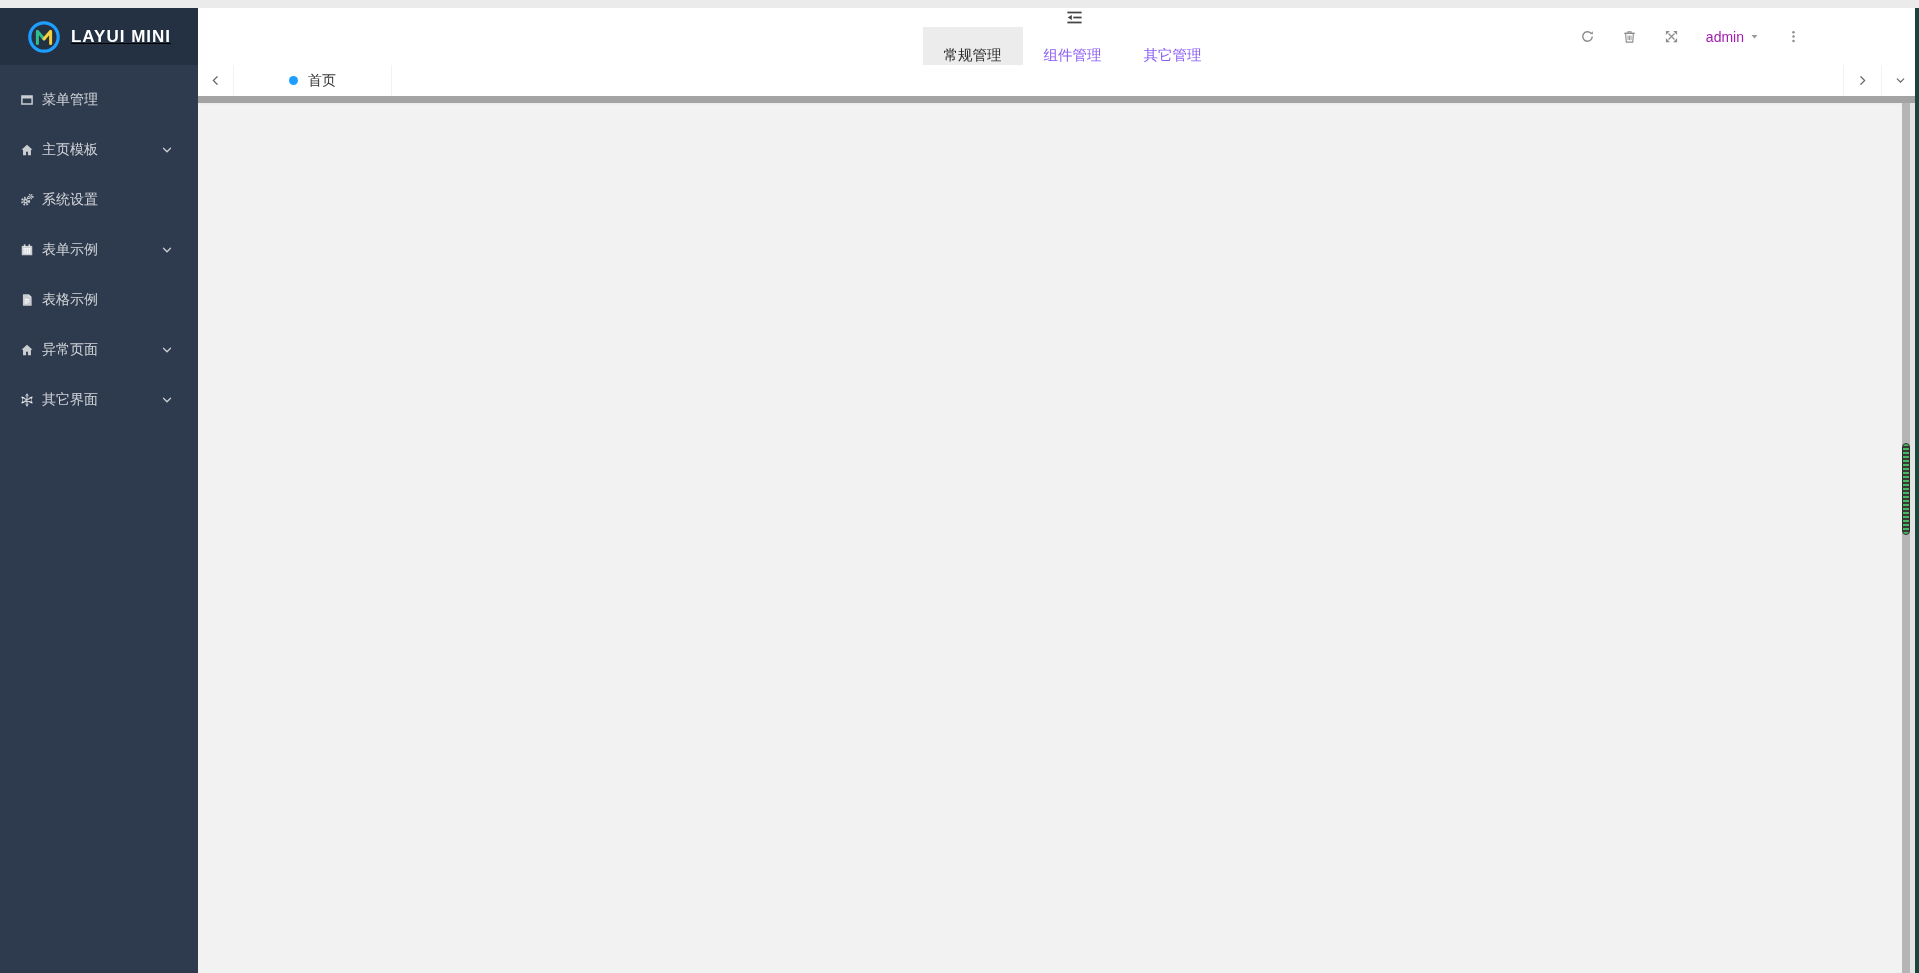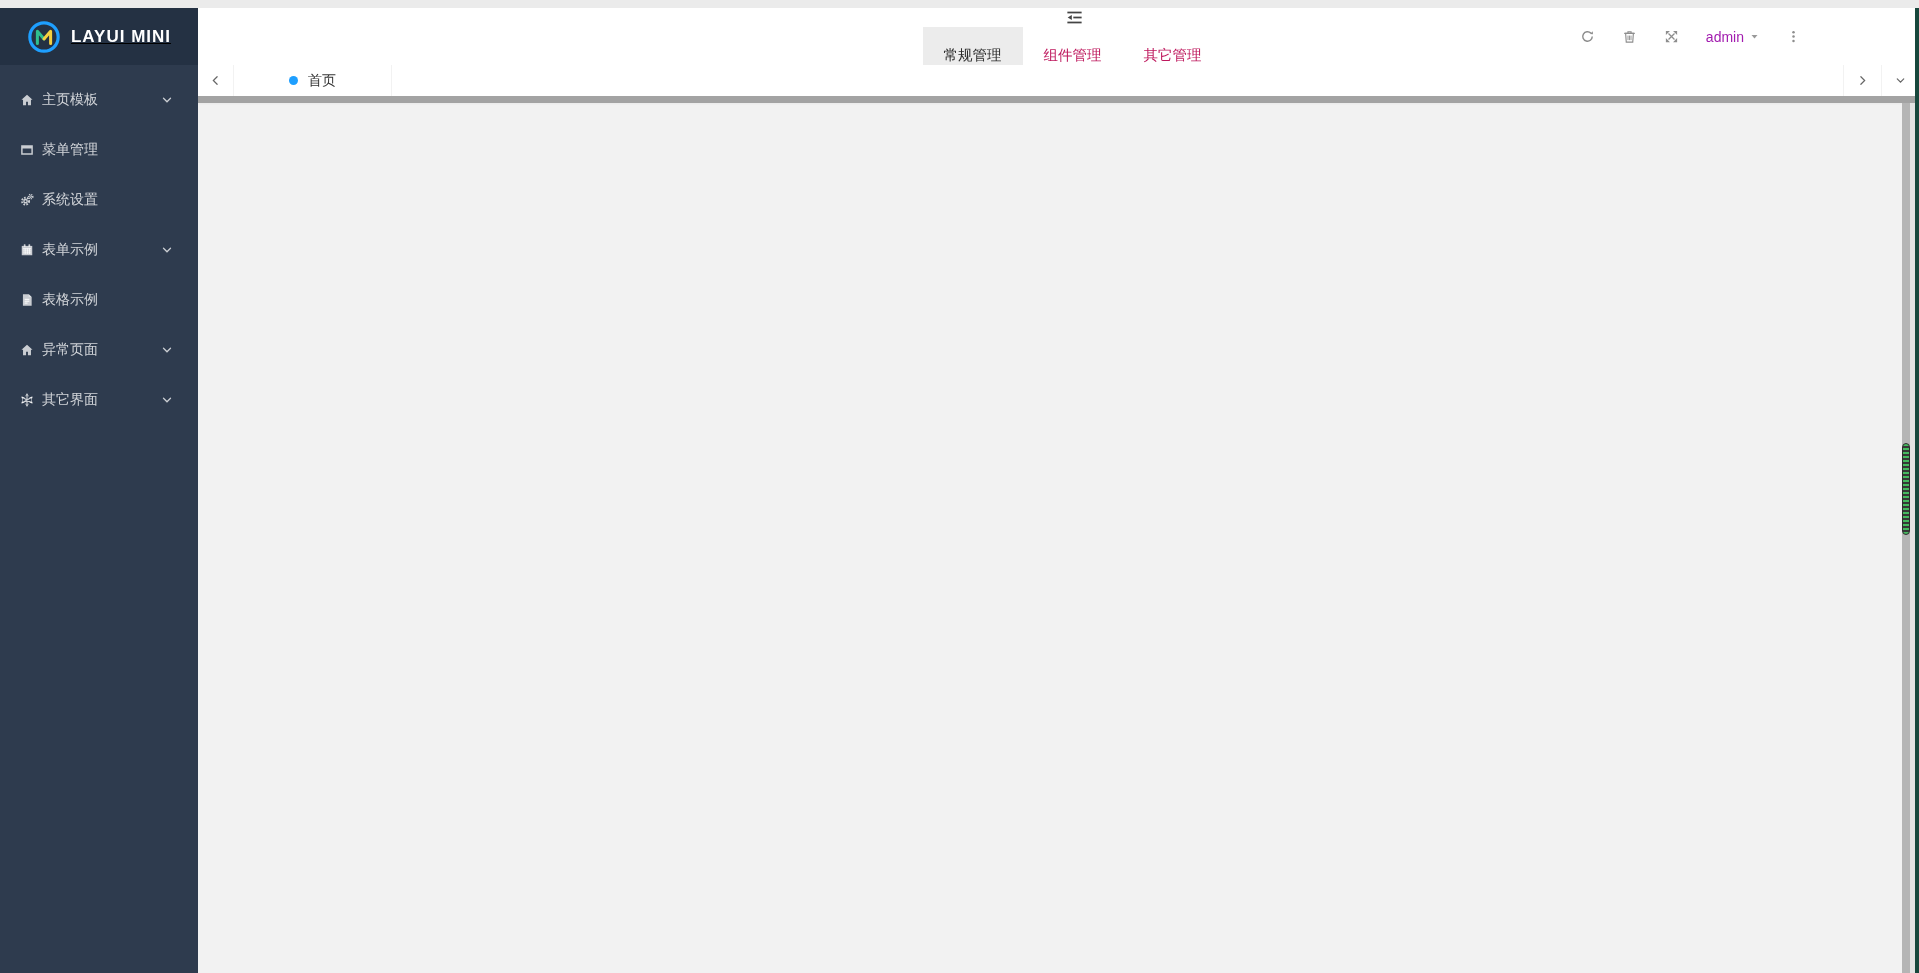--- a/index.html
+++ b/index.html
@@ -19,21 +19,21 @@
   .menu-item { height:50px; display:flex; align-items:center; padding:0 16px 0 20px; color:rgba(255,255,255,.78); font-size:14px; cursor:pointer; position:relative; }
   .menu-item .icon { font-size:14px; width:22px; justify-content:flex-start; color:rgba(255,255,255,.75); }
   .menu-label { flex:1; }
   .menu-arrow { font-size:12px; color:rgba(255,255,255,.55); }
 
   
   .main { position:absolute; left:198px; top:8px; right:0; }
   .header { height:57px; background:#fff; display:flex; align-items:center; position:relative;flex-direction:column; }
   .hamburger { margin-left:32px; font-size:19px; color:#444; cursor:pointer; }
   .modules { display:flex; margin-left:28px; height:57px; }
-  .module-tab { width:100px; text-align:center; line-height:57px; font-size:14.5px; color:#be185d; cursor:pointer; }
+  .module-tab { width:100px; text-align:center; line-height:57px; font-size:14.5px; color:#8b5cf6; cursor:pointer; }
   .module-tab.active { background:#ececec; color:#2b2b2b; }
   .header-right { position:absolute; right:118px; top:0; height:57px; display:flex; align-items:center; gap:27px; }
   .hicon { font-size:15px; color:#8d8d8d; cursor:pointer; }
   .admin { display:flex; align-items:center; gap:6px; color:#a21caf; font-size:14px; cursor:pointer;text-align:center; }
   .admin .icon { font-size:9px; color:#999; }
 
   
   .tabbar { height:38px; background:#fff; border-bottom:7px solid #a3a3a3; display:flex; position:relative; box-shadow:0 1px 2px rgba(0,0,0,.04); }
   .tab-prev { width:36px; border-right:1px solid #f2f2f2; display:flex; align-items:center; justify-content:center; color:#666; font-size:13px; cursor:pointer; }
   .page-tab { width:158px; border-right:1px solid #f2f2f2; display:flex; align-items:center; justify-content:center; gap:10px; font-size:14px; color:#333; cursor:pointer; }
@@ -66,37 +66,37 @@
           <path d="M11 25 V12 l7 8" stroke="#2fbf8f" stroke-width="3.2" stroke-linecap="round" stroke-linejoin="round"></path>
           <path d="M18 20 l7-8 v13" stroke="#f4d03f" stroke-width="3.2" stroke-linecap="round" stroke-linejoin="round"></path>
         </svg>
     </span>
     <span class="logo-text">LAYUI MINI</span>
   </div>
   <nav class="menu">
       <div class="menu-item">
         <span class="icon ">
           <svg viewBox="0 0 24 24" fill="currentColor">
+            <path fill-rule="evenodd" d="M2 4 h20 v16 H2 Z M4.5 9.5 v8 h15 v-8 Z"></path>
+          </svg>
+        </span>
+        <span class="menu-label">菜单管理</span>
+      </div>
+      <div class="menu-item">
+        <span class="icon ">
+          <svg viewBox="0 0 24 24" fill="currentColor">
             <path d="M12 3 2.5 11.5 h2.7 V21 h5.2 v-6 h3.2 v6 h5.2 V11.5 h2.7 Z"></path>
           </svg>
         </span>
         <span class="menu-label">主页模板</span>
         <span class="menu-arrow icon">
           <svg viewBox="0 0 24 24" fill="none" stroke="currentColor" stroke-width="2.2" stroke-linecap="round">
             <path d="M6 9 l6 6 6-6"></path>
           </svg>
         </span>
-      </div>
-      <div class="menu-item">
-        <span class="icon ">
-          <svg viewBox="0 0 24 24" fill="currentColor">
-            <path fill-rule="evenodd" d="M2 4 h20 v16 H2 Z M4.5 9.5 v8 h15 v-8 Z"></path>
-          </svg>
-        </span>
-        <span class="menu-label">菜单管理</span>
       </div>
       <div class="menu-item">
         <span class="icon ">
           <svg viewBox="0 0 24 24" fill="none" stroke="currentColor">
             <circle cx="9.5" cy="14" r="6" stroke-width="3.4" stroke-dasharray="2.8 2.2"></circle>
             <circle cx="9.5" cy="14" r="2.8" stroke-width="2.4"></circle>
             <circle cx="18.3" cy="6.3" r="3.6" stroke-width="2.6" stroke-dasharray="1.8 1.4"></circle>
             <circle cx="18.3" cy="6.3" r="1.4" stroke-width="1.6"></circle>
           </svg>
         </span>

